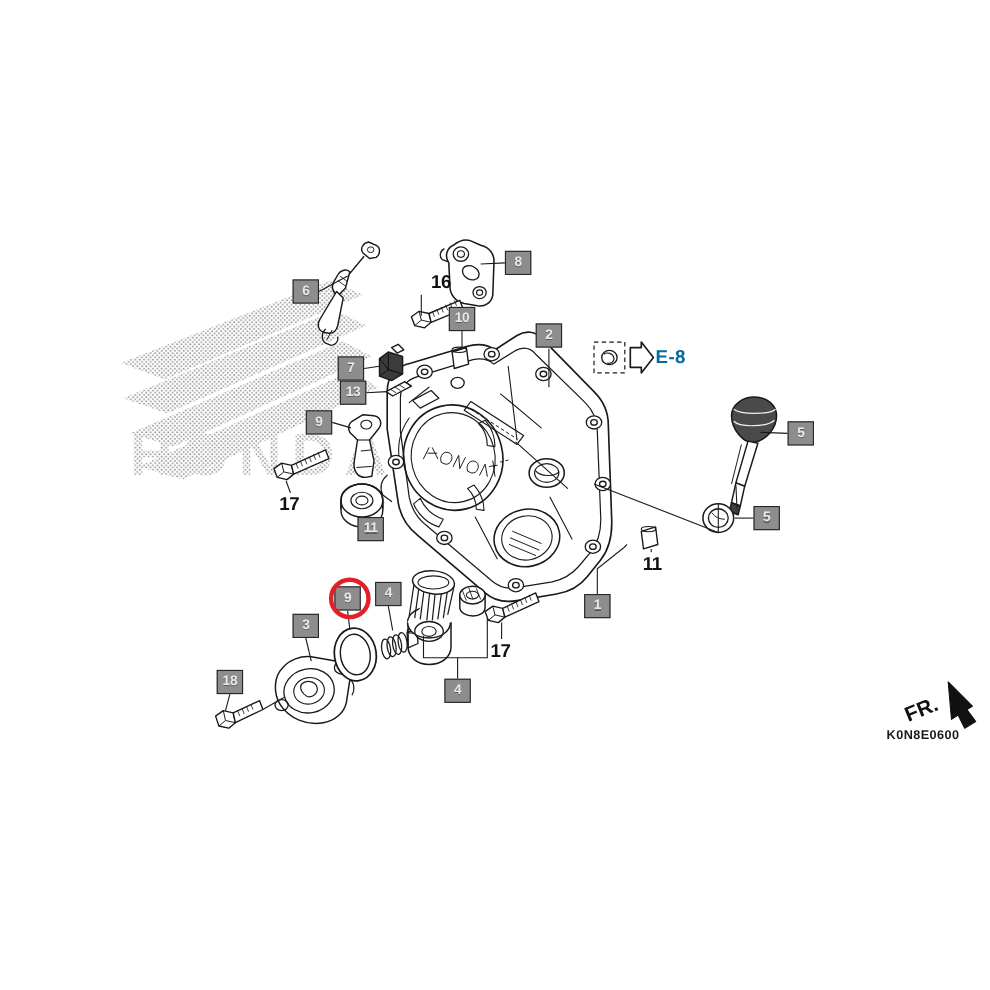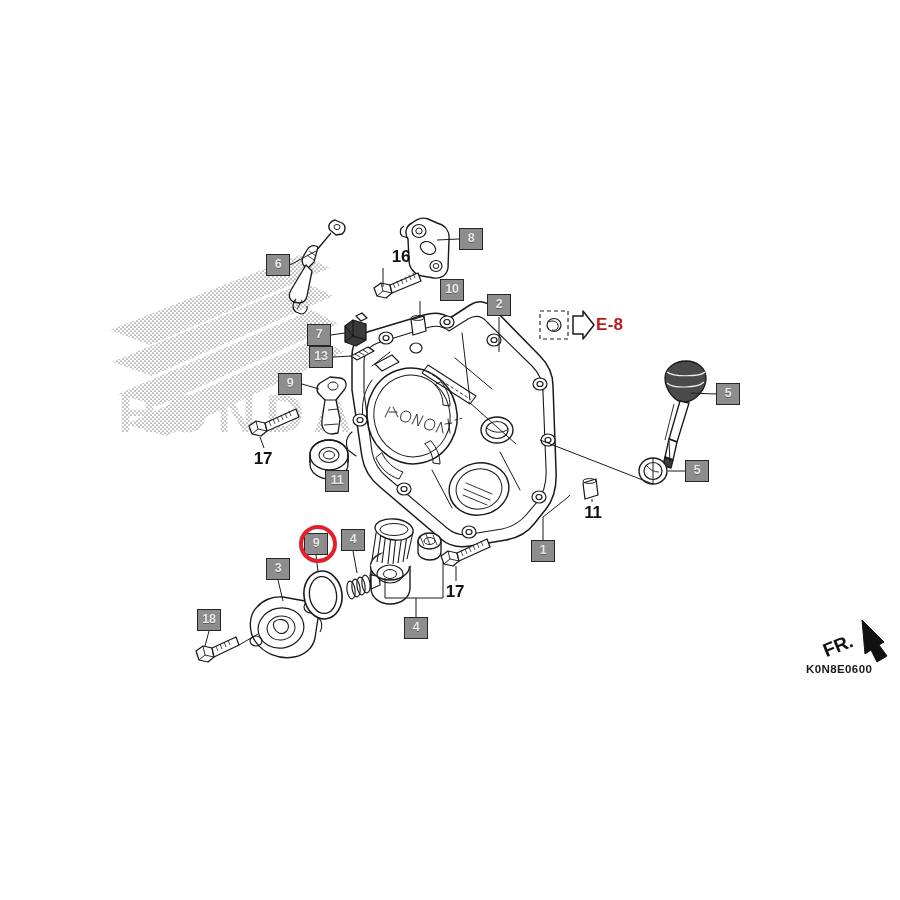--- a/index.html
+++ b/index.html
@@ -59,21 +59,21 @@
     border-radius: 50%;
     box-sizing: border-box;
     z-index: 7;
     pointer-events: none;
   }
   
   .sec-ref {
     position: absolute;
     font-size: 17px;
     font-weight: bold;
-    color: #b91c1c;
+    color: #0369a1;
     font-family: "Liberation Sans", sans-serif;
     letter-spacing: .3px;
     z-index: 6;
   }
   
   .doc-code {
     position: absolute;
     font-size: 11.5px;
     font-weight: bold;
     color: #1a1a1a;
@@ -476,21 +476,21 @@
     <div class="callout" style="left:531px; top:540px;">1</div>
     <div class="callout" style="left:487px; top:294px;">2</div>
     <div class="callout" style="left:266px; top:558px;">3</div>
     <div class="callout" style="left:404px; top:617px;">4</div>
     <div class="callout" style="left:341px; top:529px;">4</div>
     <div class="callout" style="left:716px; top:383px;">5</div>
     <div class="callout" style="left:266px; top:254px;">6</div>
     <div class="callout" style="left:307px; top:324px;">7</div>
     <div class="callout" style="left:459px; top:228px;">8</div>
     <div class="callout" style="left:278px; top:373px;">9</div>
-    <div class="callout" style="left:408px; top:279px;margin-left:32px;">10</div>
+    <div class="callout" style="left:408px; top:279px;">10</div>
     <div class="callout plain" style="left:580px; top:502px;">11</div>
     <div class="callout" style="left:325px; top:470px;">11</div>
     <div class="callout" style="left:304px; top:533px;">9</div>
     <div class="callout" style="left:309px; top:346px;">13</div>
     <div class="callout" style="left:685px; top:460px;">5</div>
     <div class="callout" style="left:197px; top:609px;">18</div>
     <div class="callout plain" style="left:388px; top:246px;">16</div>
     <div class="callout plain" style="left:250px; top:448px;">17</div>
     <div class="callout plain" style="left:442px; top:581px;">17</div>
 

